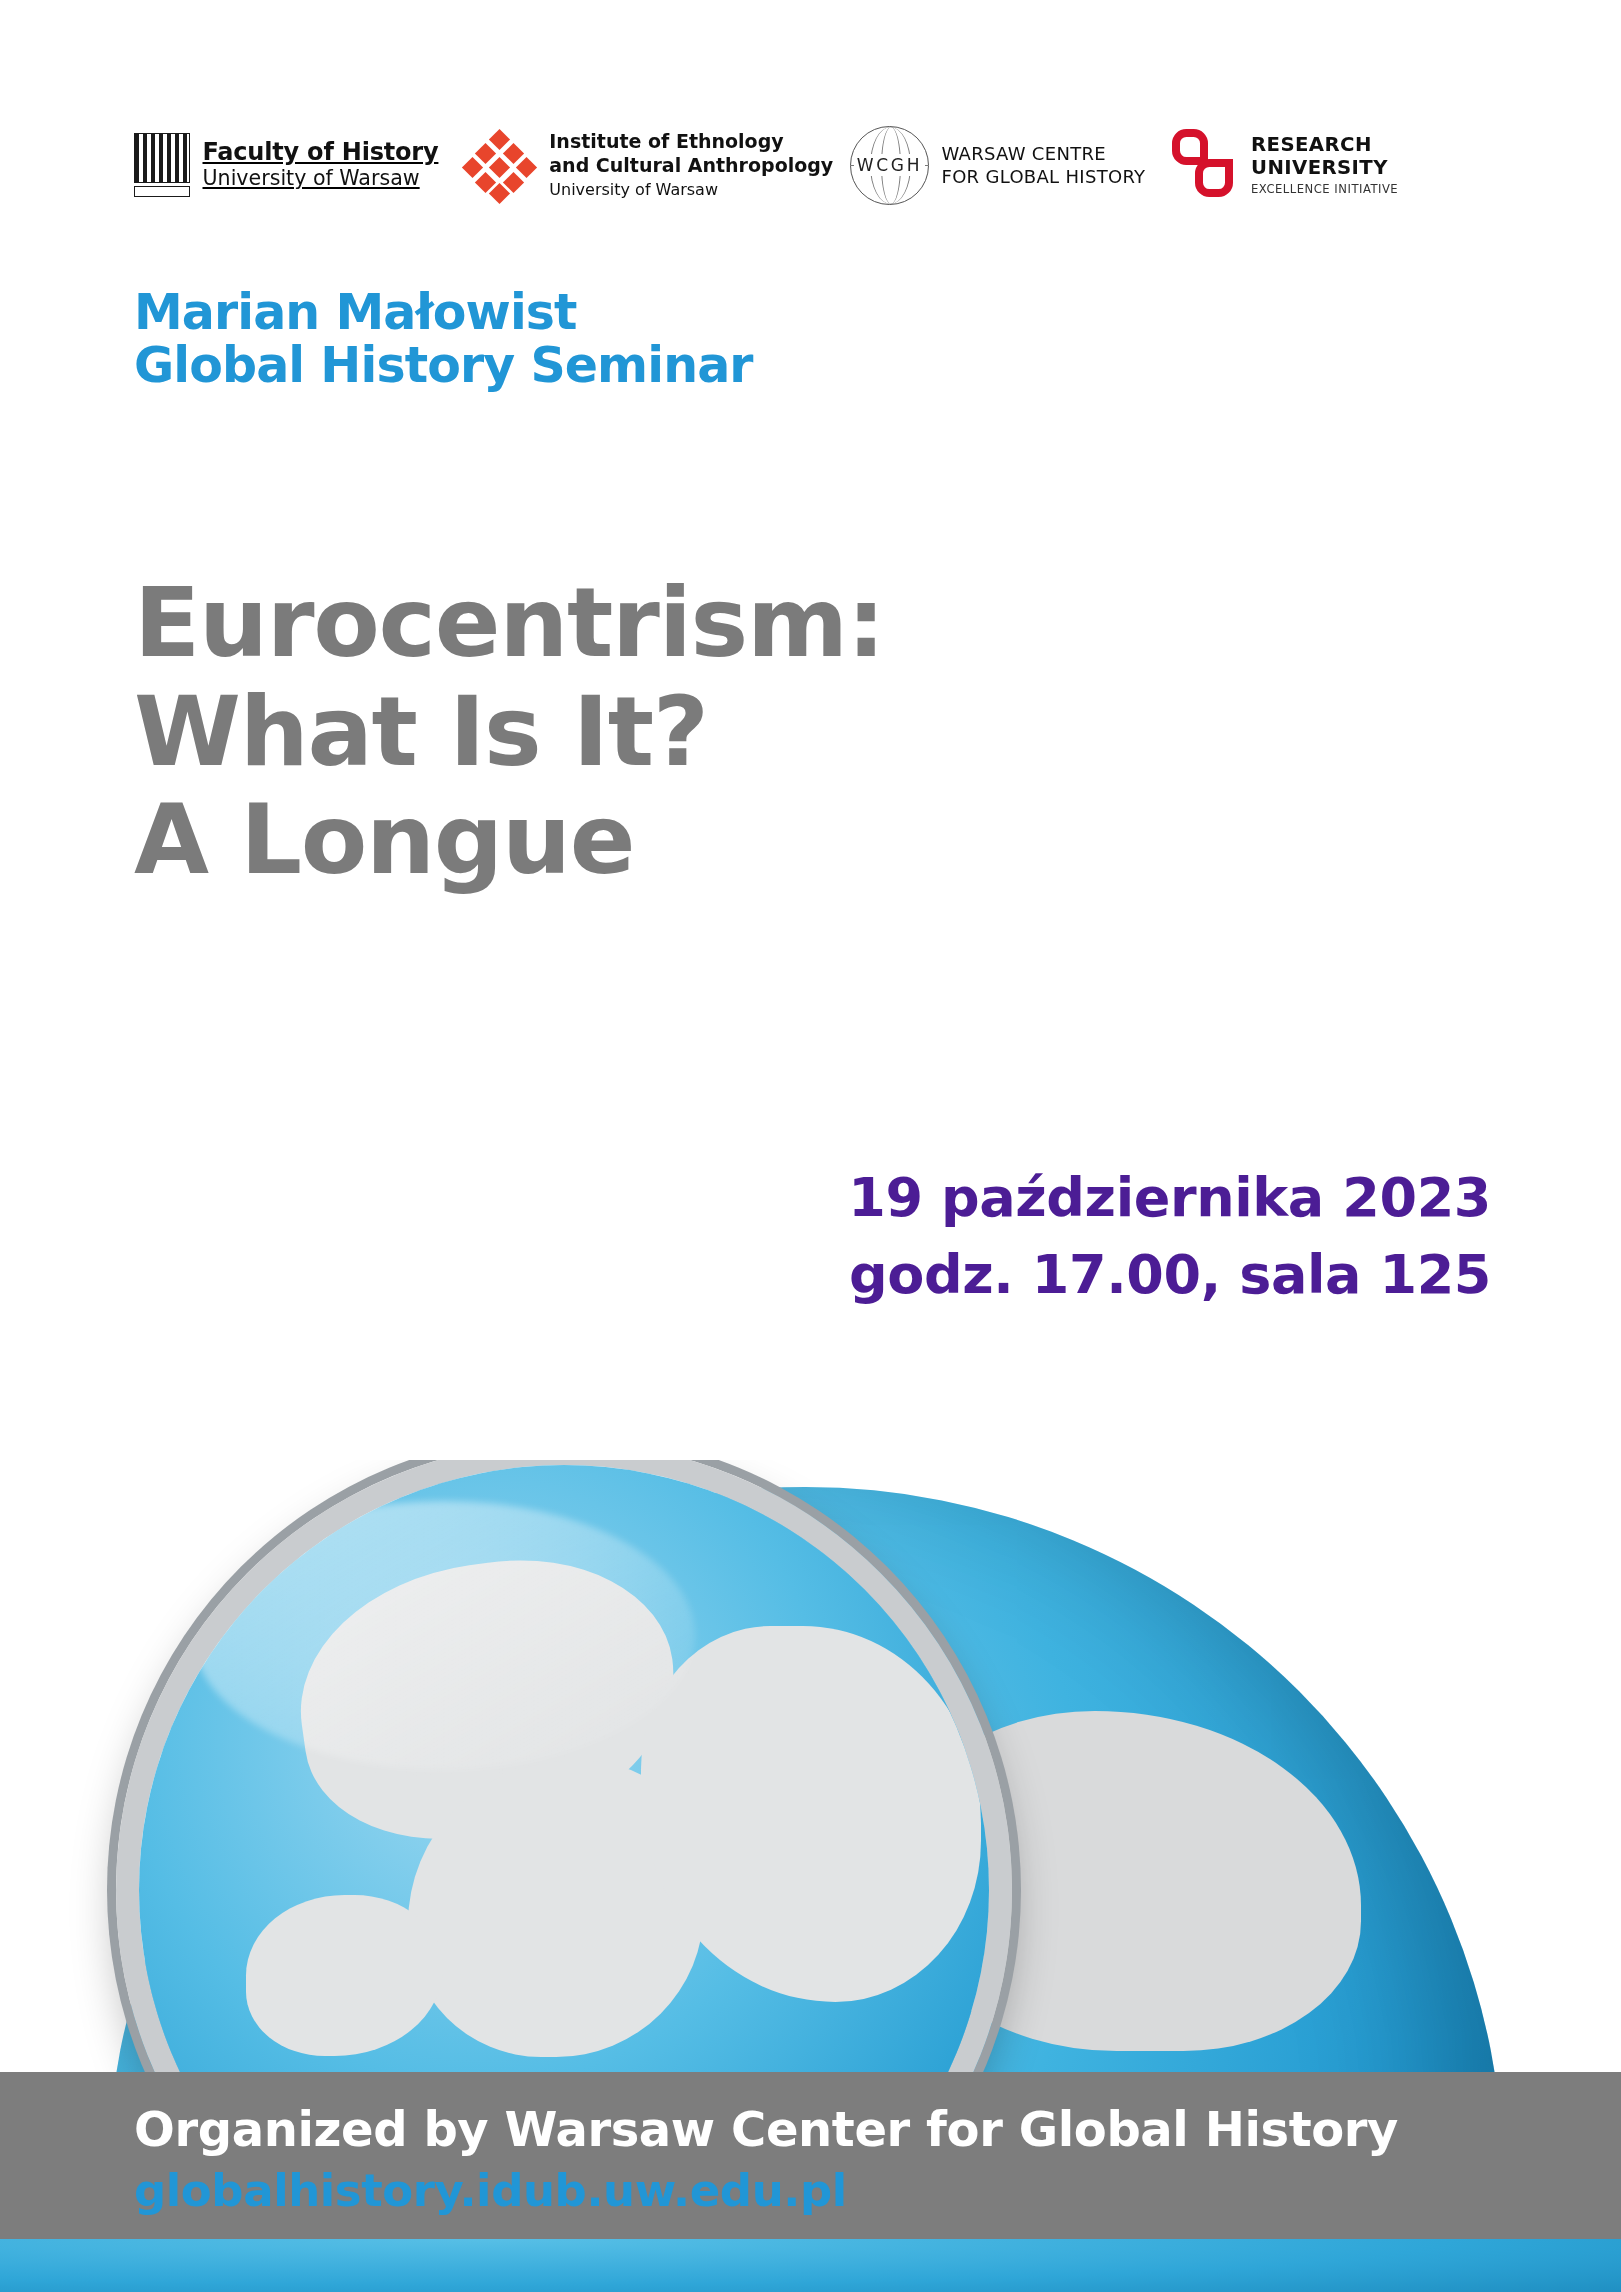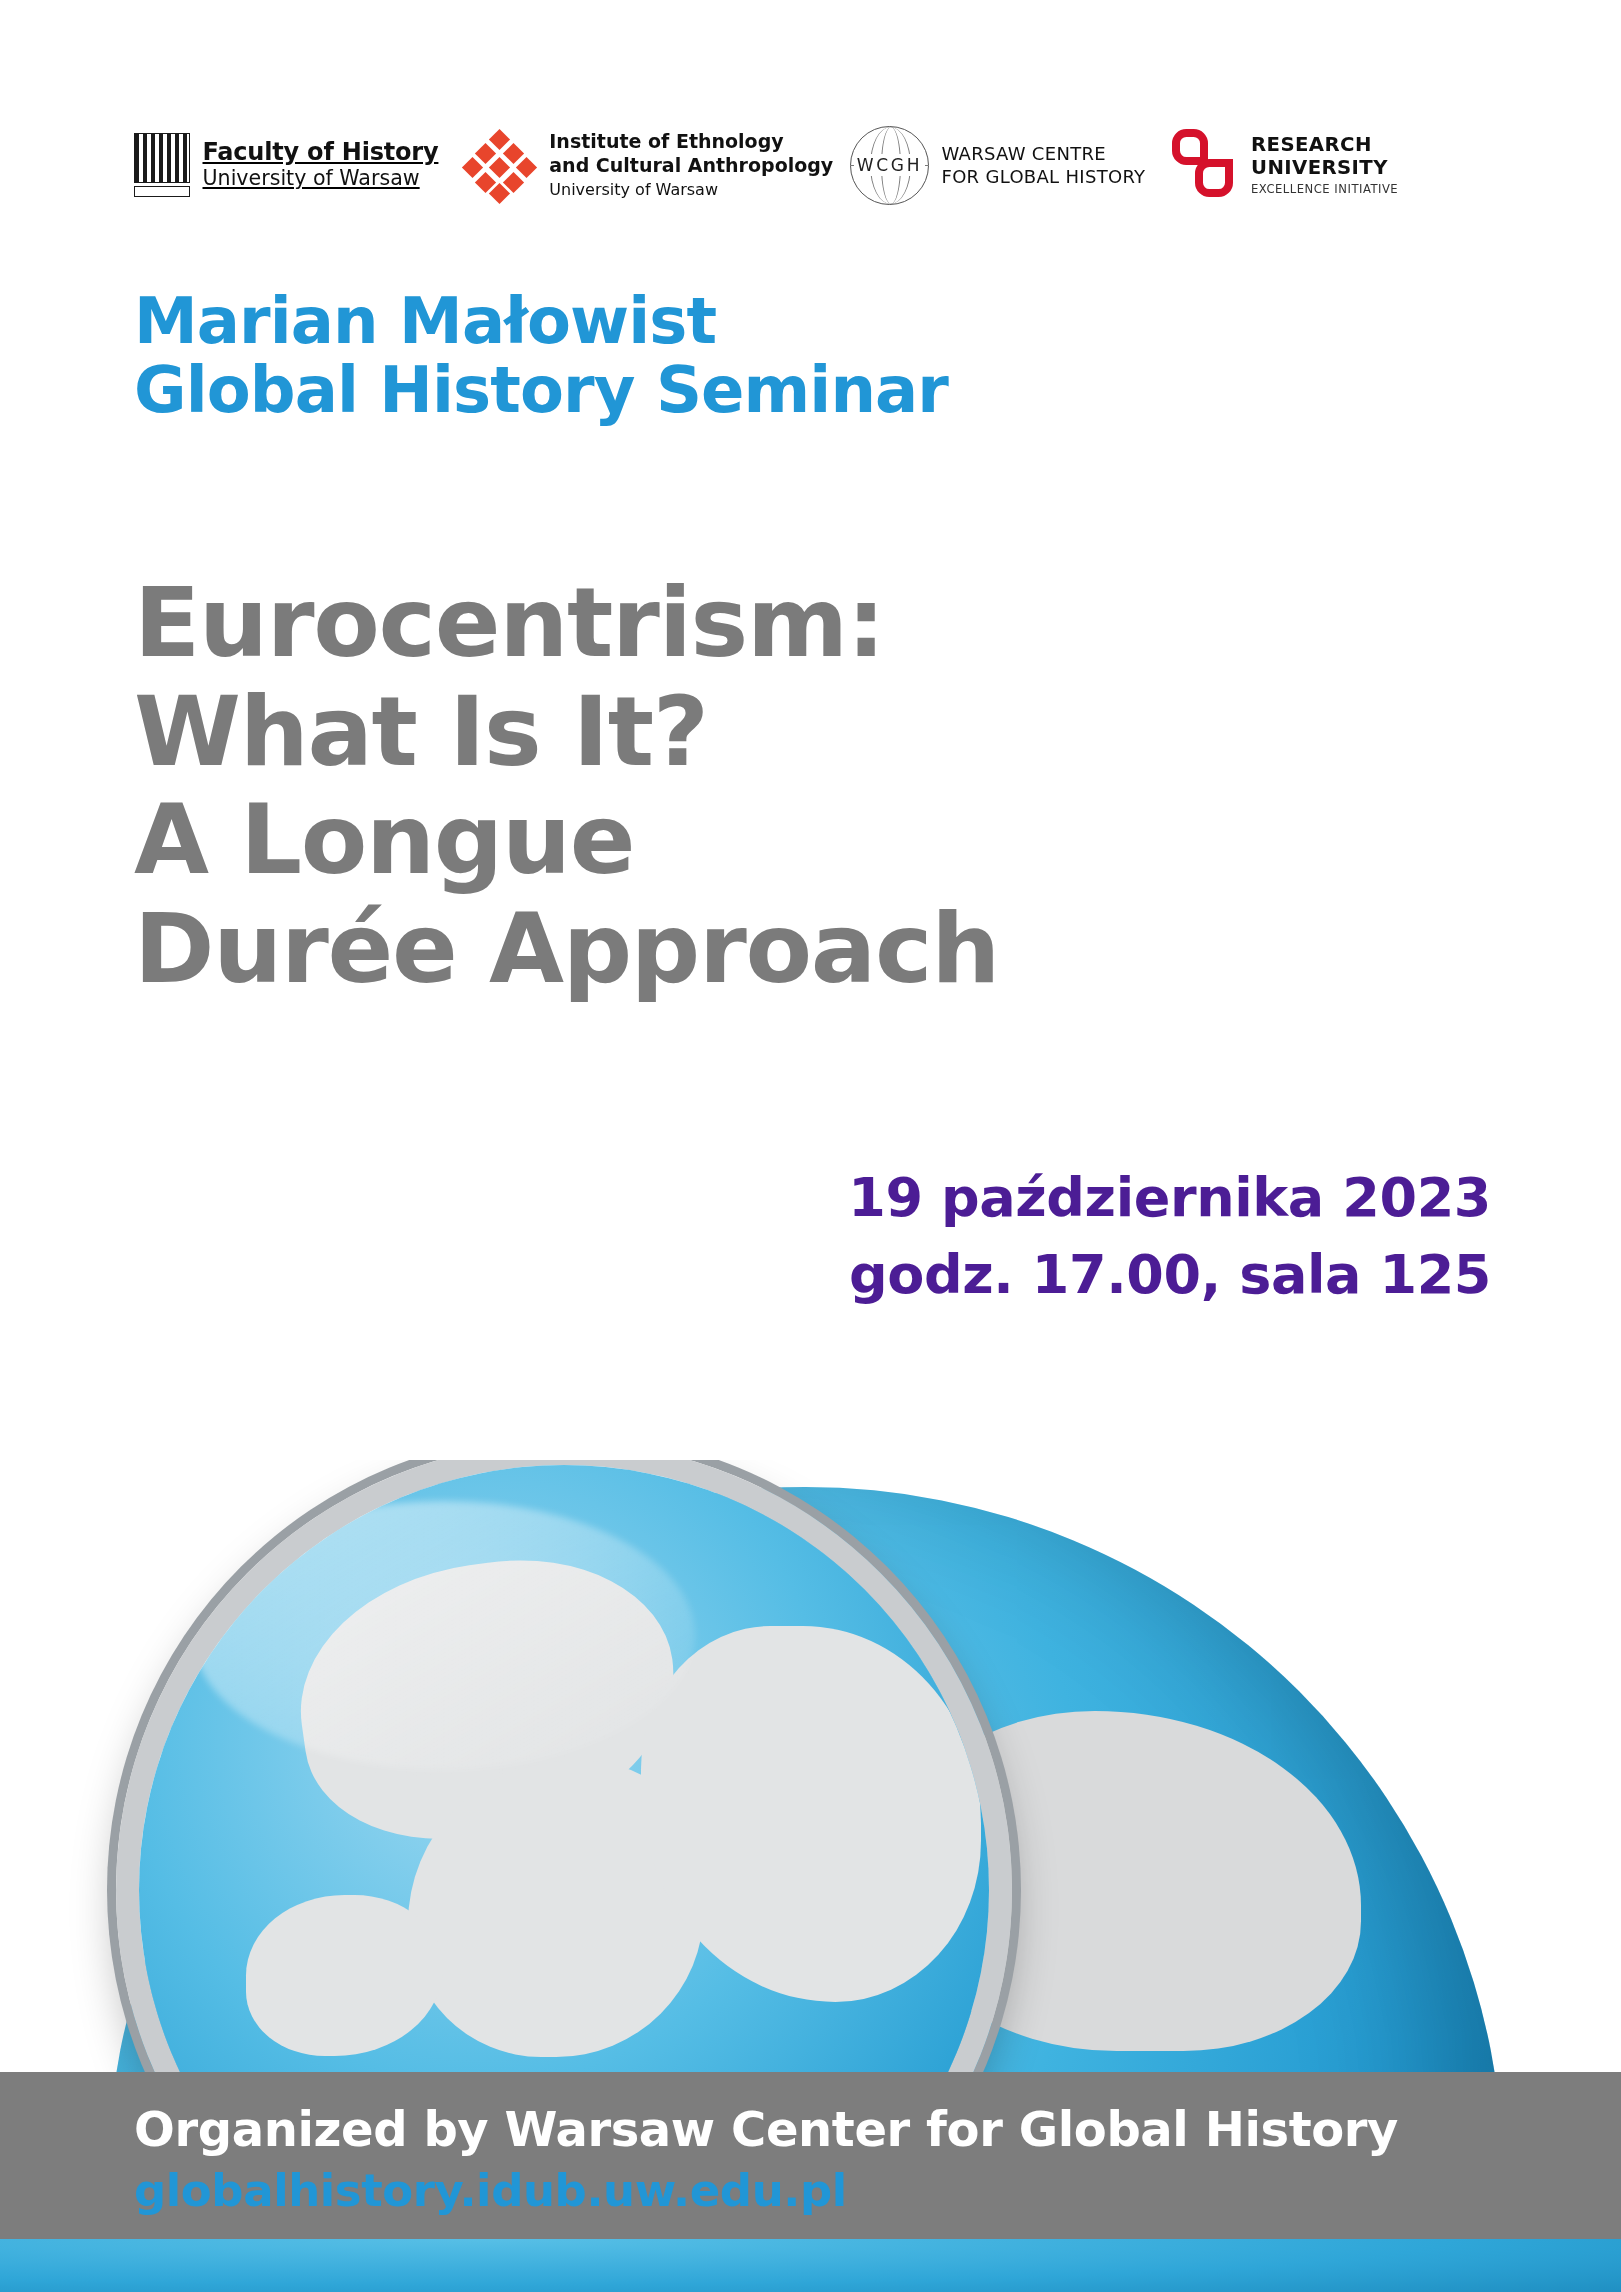--- a/index.html
+++ b/index.html
@@ -103,21 +103,21 @@
   .ru-text .l1, .ru-text .l2 { font-size: 19.7px; font-weight: 700; color: #111; letter-spacing: 0.4px; }
   .ru-text .l3 { font-size: 11.6px; font-weight: 400; color: #333; letter-spacing: 0.5px; margin-top: 3.6px; }
 
   
   .seminar-title {
     position: absolute;
     top: 287px;
     left: 134px;
     width: 1164px;
     color: #2196d6;
-    font-size: 64px;
+    font-size: 49px;
     font-weight: 700;
     line-height: 1.08;
     letter-spacing: -0.9px;
   }
   .main-title {
     position: absolute;
     top: 569px;
     left: 134px;
     width: 1343px;
     color: #7b7b7b;
@@ -318,21 +318,20 @@
 
   <div class="seminar-title">
     <div>Marian Małowist</div>
     <div>Global History Seminar</div>
   </div>
 
   <div class="main-title">
     <div>Eurocentrism:</div>
     <div>What Is It?</div>
     <div>A Longue</div>
-    <div>Durée Approach</div>
   </div>
 
   <div class="details">
     <div>19 października 2023</div>
     <div>godz. 17.00, sala 125</div>
   </div>
 
   <div class="globe-area">
     <div class="globe-big">
       <div class="continent c1"></div>

